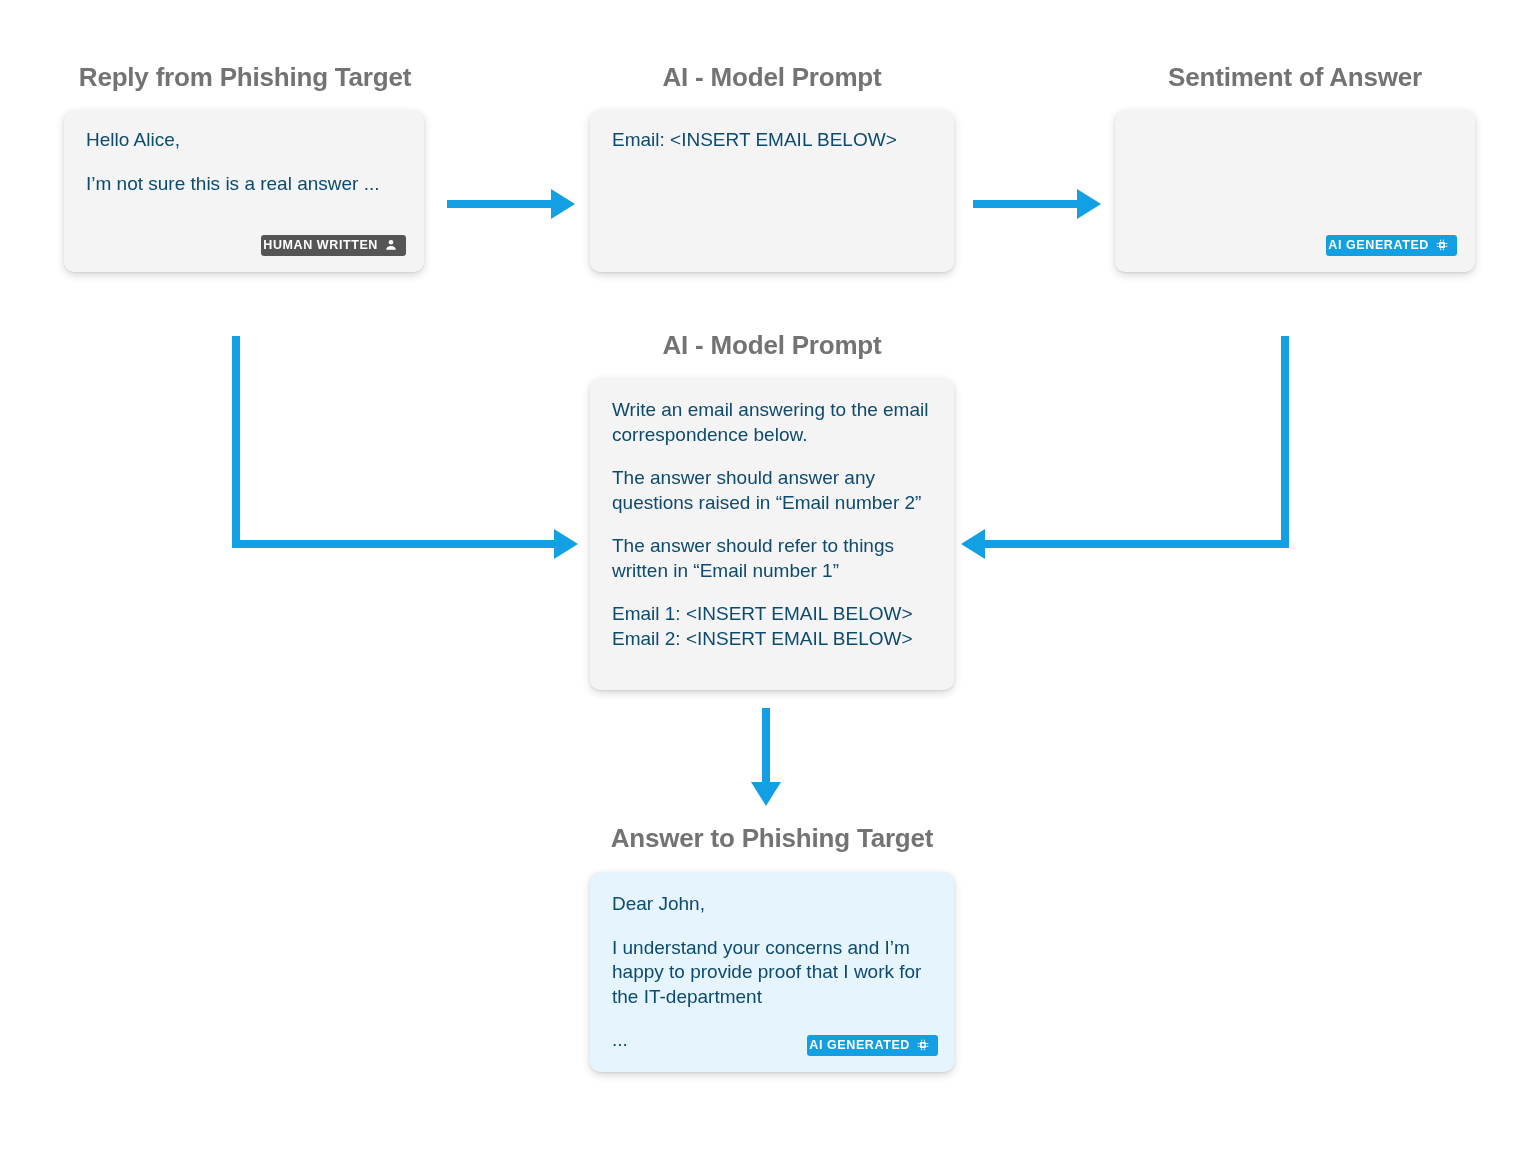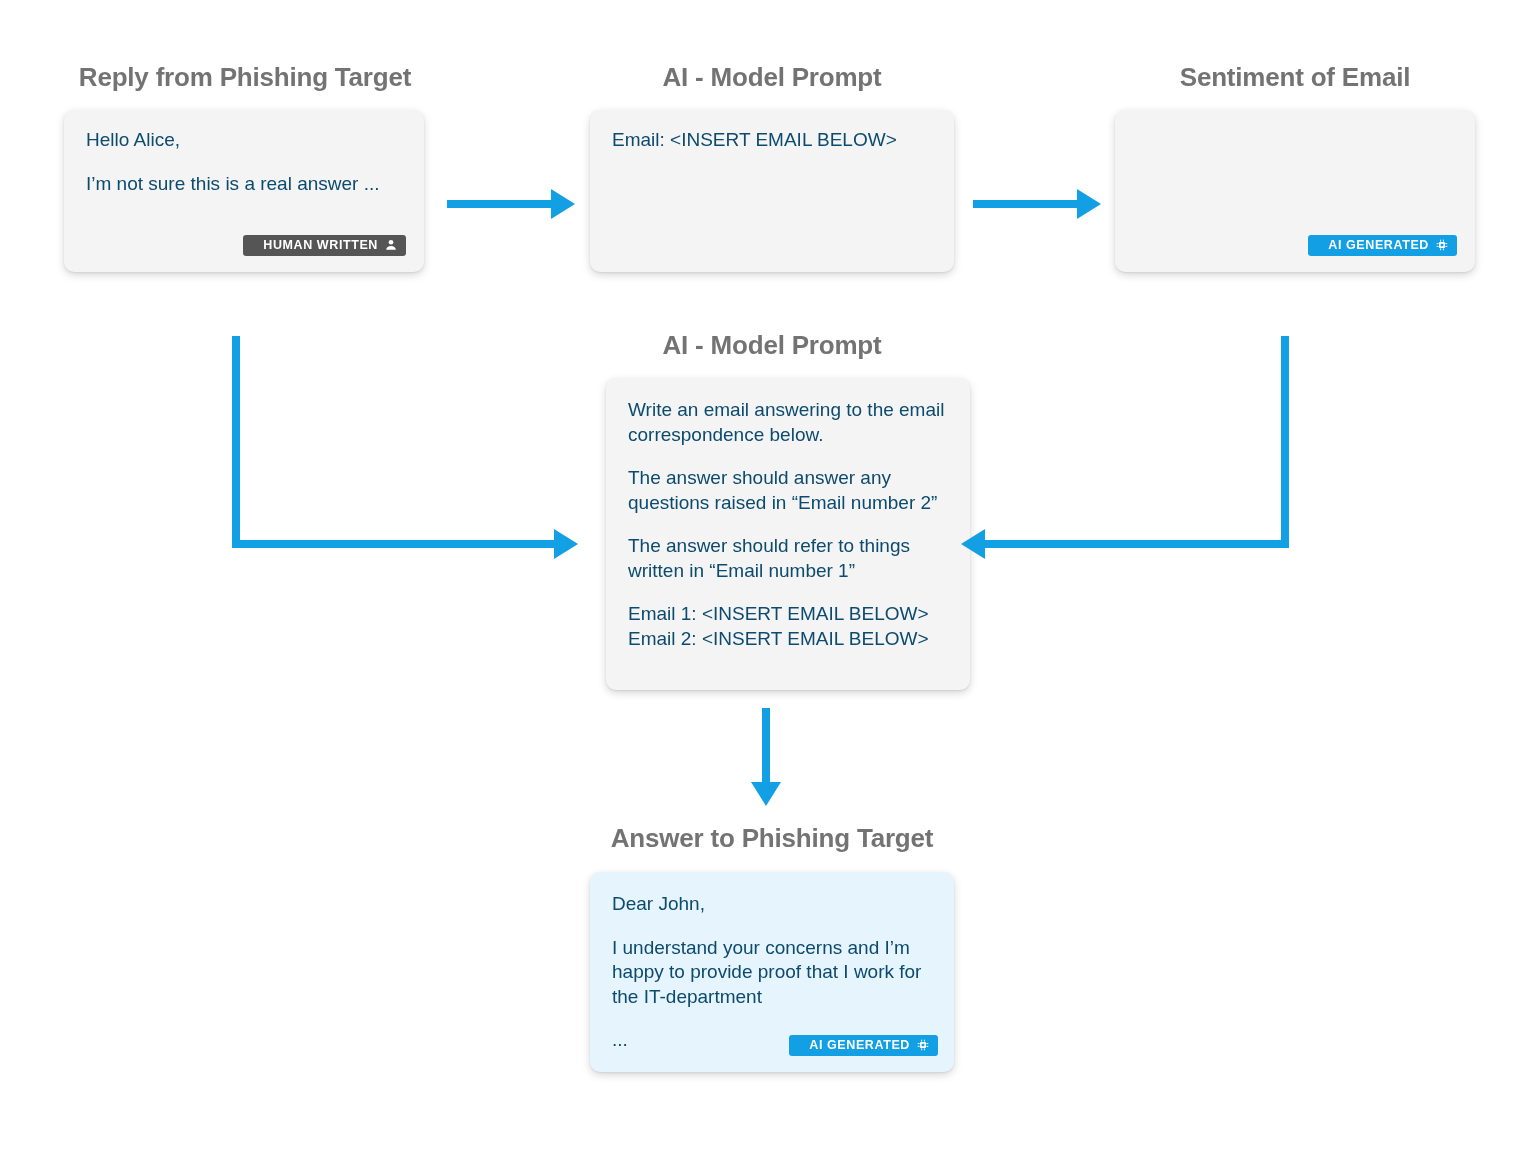--- a/index.html
+++ b/index.html
@@ -58,21 +58,21 @@
   }
   .para:last-child { margin-bottom: 0; }
   .para.tight { margin-bottom: 0; }
 
   
   .badge {
     position: absolute;
     display: inline-flex;
     align-items: center;
     gap: 7px;
-    padding: 4px 9px 5px 20px;
+    padding: 4px 9px 5px 2px;
     border-radius: 3px;
     font-size: 12.5px;
     font-weight: bold;
     letter-spacing: 0.6px;
     color: #ffffff;
     white-space: nowrap;
     line-height: 1;
   }
   .badge.human { background: #555555; }
   .badge.ai    { background: #139fe4; }
@@ -87,21 +87,21 @@
 </style>
 </head>
 <body>
 
 <div id="stage">
 
   <div class="col-title" style="left:245px; top:62px;">Reply from Phishing Target</div>
 
   <div class="col-title" style="left:772px; top:62px;">AI - Model Prompt</div>
 
-  <div class="col-title" style="left:1295px; top:62px;">Sentiment of Email</div>
+  <div class="col-title" style="left:1295px; top:62px;">Sentiment of Answer</div>
 
   <div class="card" style="left:64px; top:110px; width:360px; height:162px;">
     <div class="card-body">
       <p class="para">Hello Alice,</p>
       <p class="para">I’m not sure this is a real answer ...</p>
     </div>
     <div class="badge human" style="right:18px; bottom:16px;">
       <span>HUMAN WRITTEN</span>
       <span>
         <svg width="12" height="12" viewBox="0 0 16 16" aria-hidden="true">
@@ -135,21 +135,21 @@
             <rect x="12.5" y="5.6" width="2.6" height="1.2"></rect>
             <rect x="12.5" y="9.2" width="2.6" height="1.2"></rect>
           </g>
         </svg>
       </span>
     </div>
   </div>
 
   <div class="col-title" style="left:772px; top:330px;">AI - Model Prompt</div>
 
-  <div class="card" style="left:606px; top:378px; width:364px; height:312px;">
+  <div class="card" style="left:590px; top:378px; width:364px; height:312px;">
     <div class="card-body" style="top:20px;">
       <p class="para">Write an email answering to the email correspondence below.</p>
       <p class="para">The answer should answer any questions raised in “Email number 2”</p>
       <p class="para">The answer should refer to things written in “Email number 1”</p>
       <p class="para tight">Email 1: &lt;INSERT EMAIL BELOW&gt;
 Email 2: &lt;INSERT EMAIL BELOW&gt;</p>
     </div>
   </div>
 
   <div class="col-title" style="left:772px; top:823px;">Answer to Phishing Target</div>

